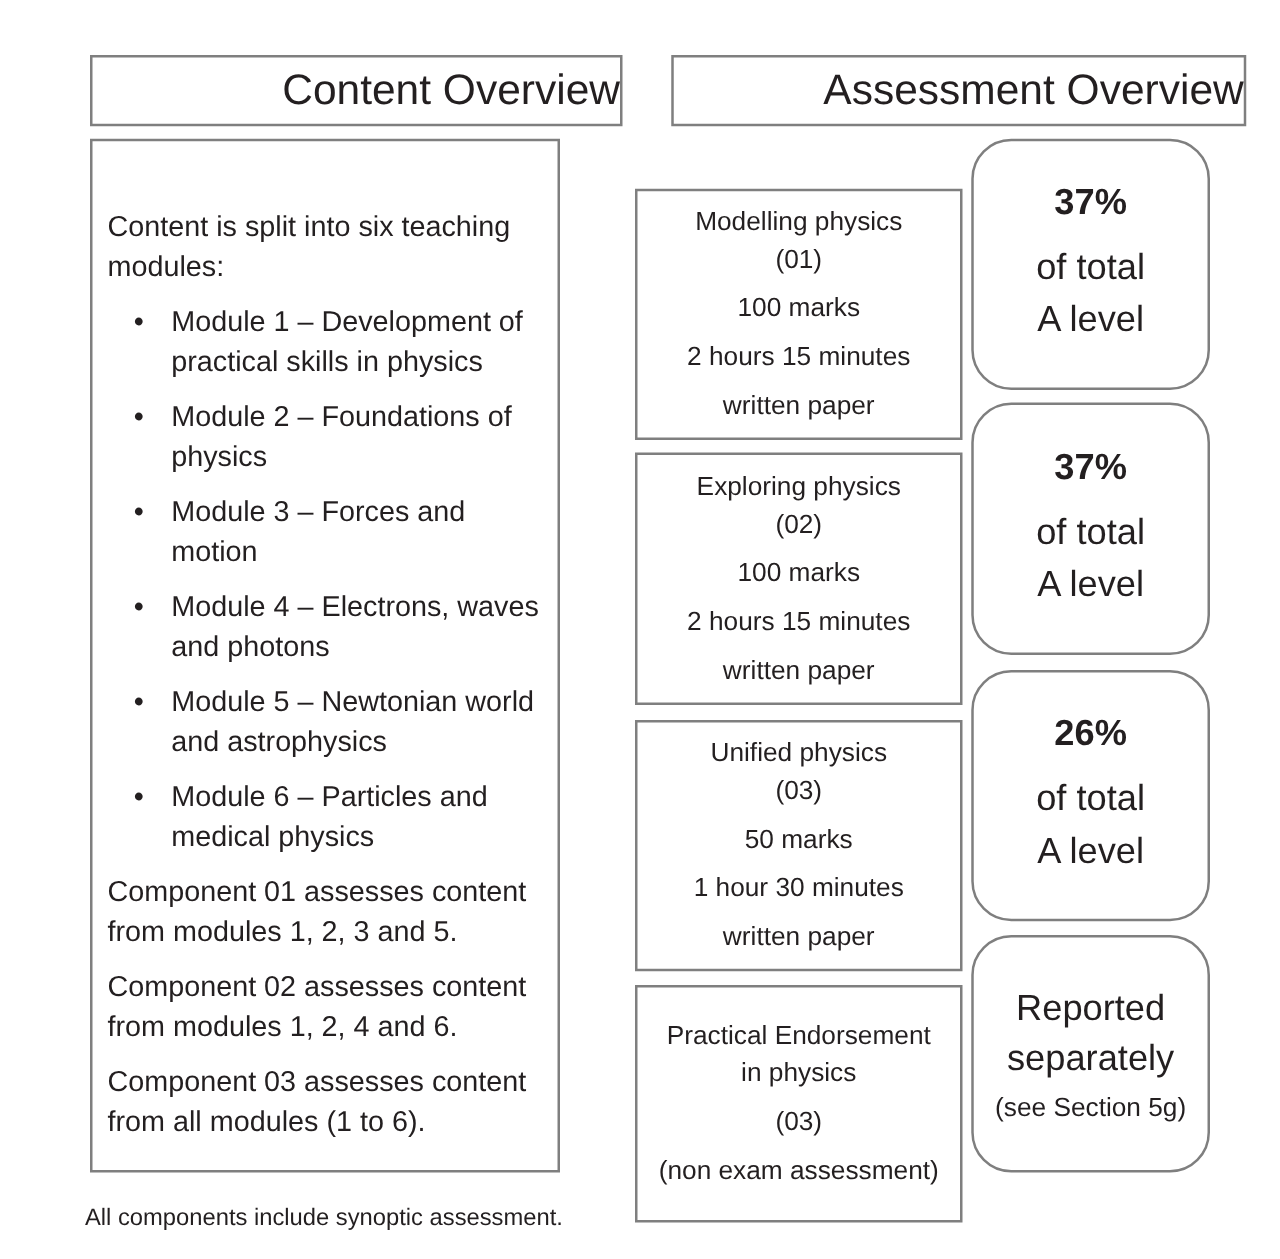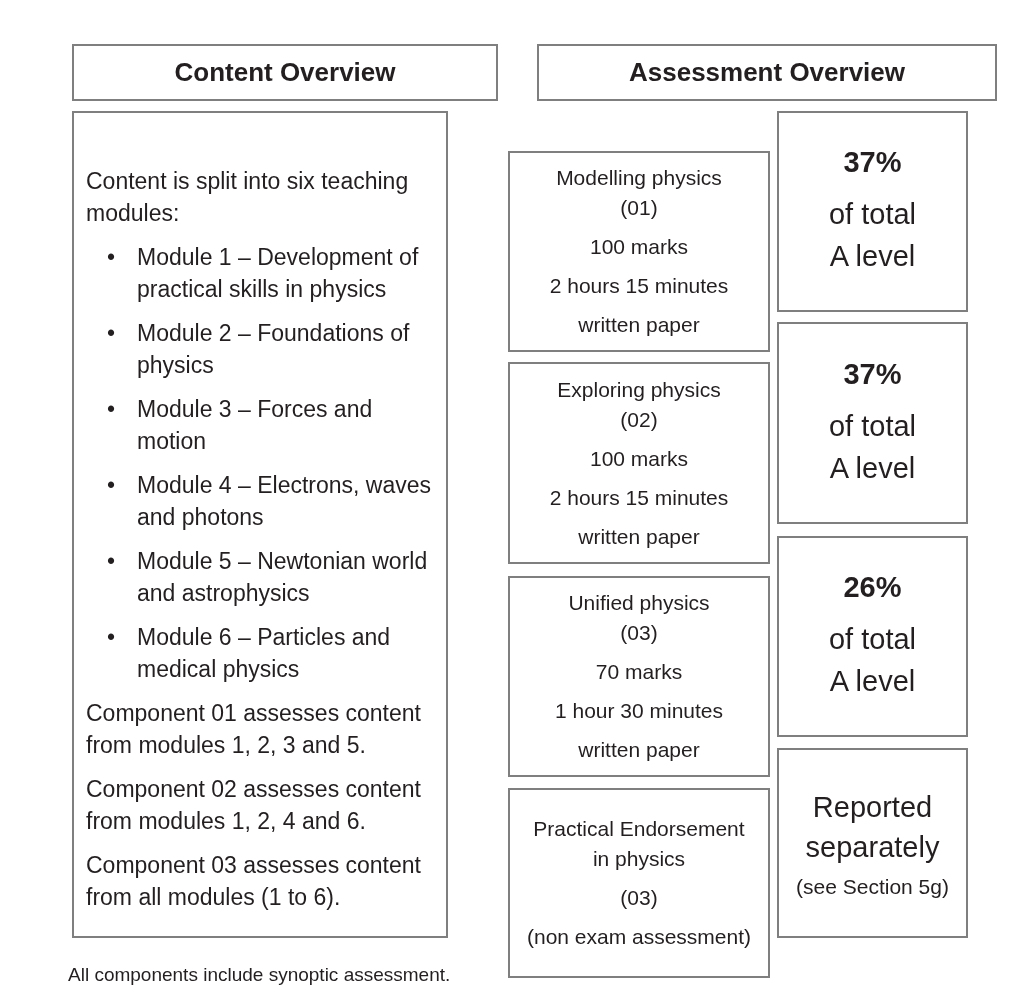--- a/index.html
+++ b/index.html
@@ -21,23 +21,23 @@
   .box {
     position: absolute;
     box-sizing: border-box;
     border: 2px solid #7f7f7f;
     background: #ffffff;
   }
   
   .header-box {
     display: flex;
     align-items: center;
-    justify-content: center;
-    font-weight: bold;
-    font-size: 26px;
+    justify-content: flex-end;
+    font-weight: normal;
+    font-size: 34px;
   }
   .hdr-left  { left: 72px;  top: 44px; width: 426px; height: 57px; }
   .hdr-right { left: 537px; top: 44px; width: 460px; height: 57px; }
 
   
   .content-box {
     left: 72px; top: 111px; width: 376px; height: 827px;
     padding: 52px 14px 0 12px;
     font-size: 23px;
     line-height: 32px;
@@ -75,20 +75,21 @@
     margin-top: 40px;
   }
   .weight-box {
     display: flex;
     flex-direction: column;
     align-items: center;
     justify-content: center;
     text-align: center;
     left: 777px;
     width: 191px;
+    border-radius: 32px;
   }
   .row1 { top: 111px; height: 201px; }
   .row2 { top: 322px; height: 202px; }
   .row3 { top: 536px; height: 201px; }
   .row4 { top: 748px; height: 190px; }
 
   .paper-title {
     white-space: pre-line;
     line-height: 30px;
     margin: 0;
@@ -201,21 +202,21 @@
   <div class="box weight-box row2">
     <div class="weight-pct">37%</div>
     <div class="weight-text">of total
 A level</div>
 
   </div>
 
   <div class="box paper-box row3">
     <div class="paper-title">Unified physics
 (03)</div>
-    <div class="paper-detail">70 marks</div>
+    <div class="paper-detail">50 marks</div>
     <div class="paper-detail">1 hour 30 minutes</div>
     <div class="paper-detail">written paper</div>
   </div>
   <div class="box weight-box row3">
     <div class="weight-pct">26%</div>
     <div class="weight-text">of total
 A level</div>
 
   </div>
 

